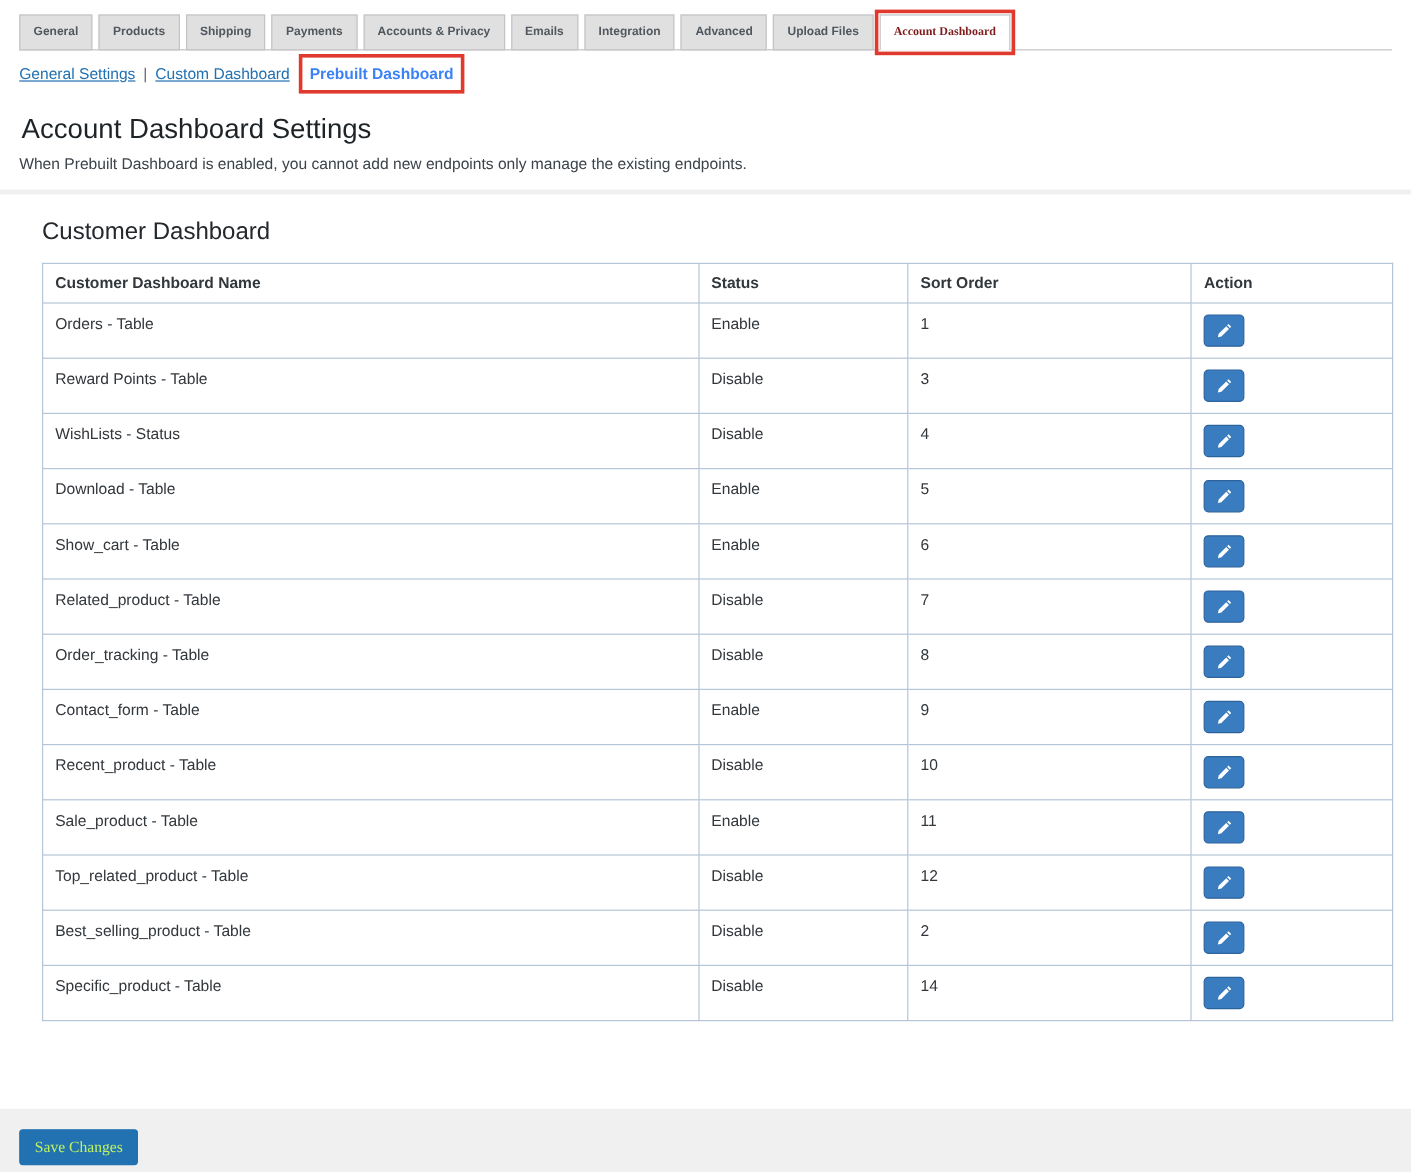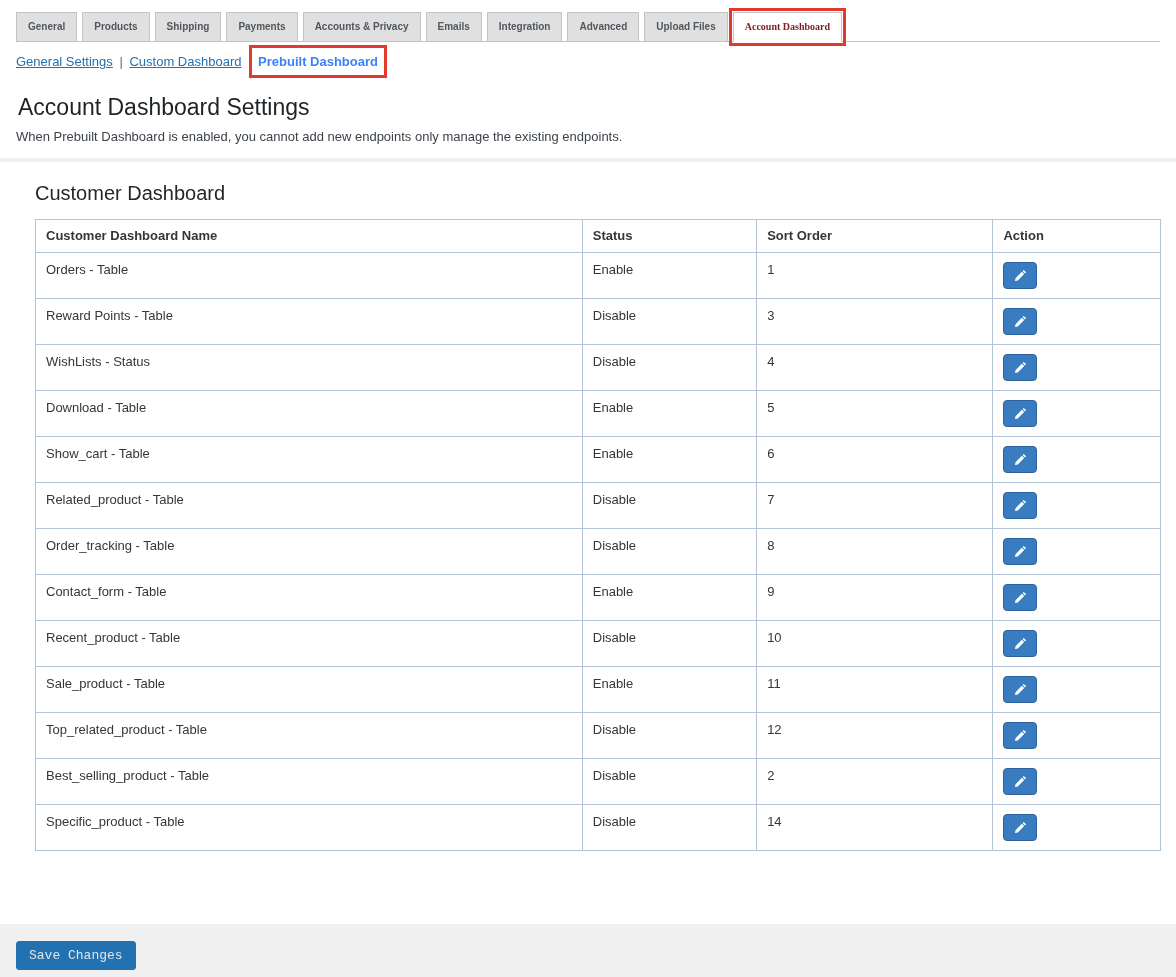--- a/index.html
+++ b/index.html
@@ -99,22 +99,22 @@
     cursor: pointer;
     padding: 0;
   }
   .edit-btn .icon { display: inline-flex; line-height: 0; }
 
   
   .footer { padding: 17px 16px 13px; }
   .button-primary {
     background: var(--primary-button, #2271b1);
     border: 1px solid var(--primary-button, #2271b1);
-    color: #e5e5e5;
-    font-family: Liberation Mono, monospace;
+    color: #bef264;
+    font-family: Liberation Serif, serif;
     font-size: 13px;
     padding: 6px 12px;
     border-radius: 3px;
     cursor: pointer;
   }
 </style>
 <title>Account Dashboard Settings</title></head>
 <body>
 
 <div class="page">

